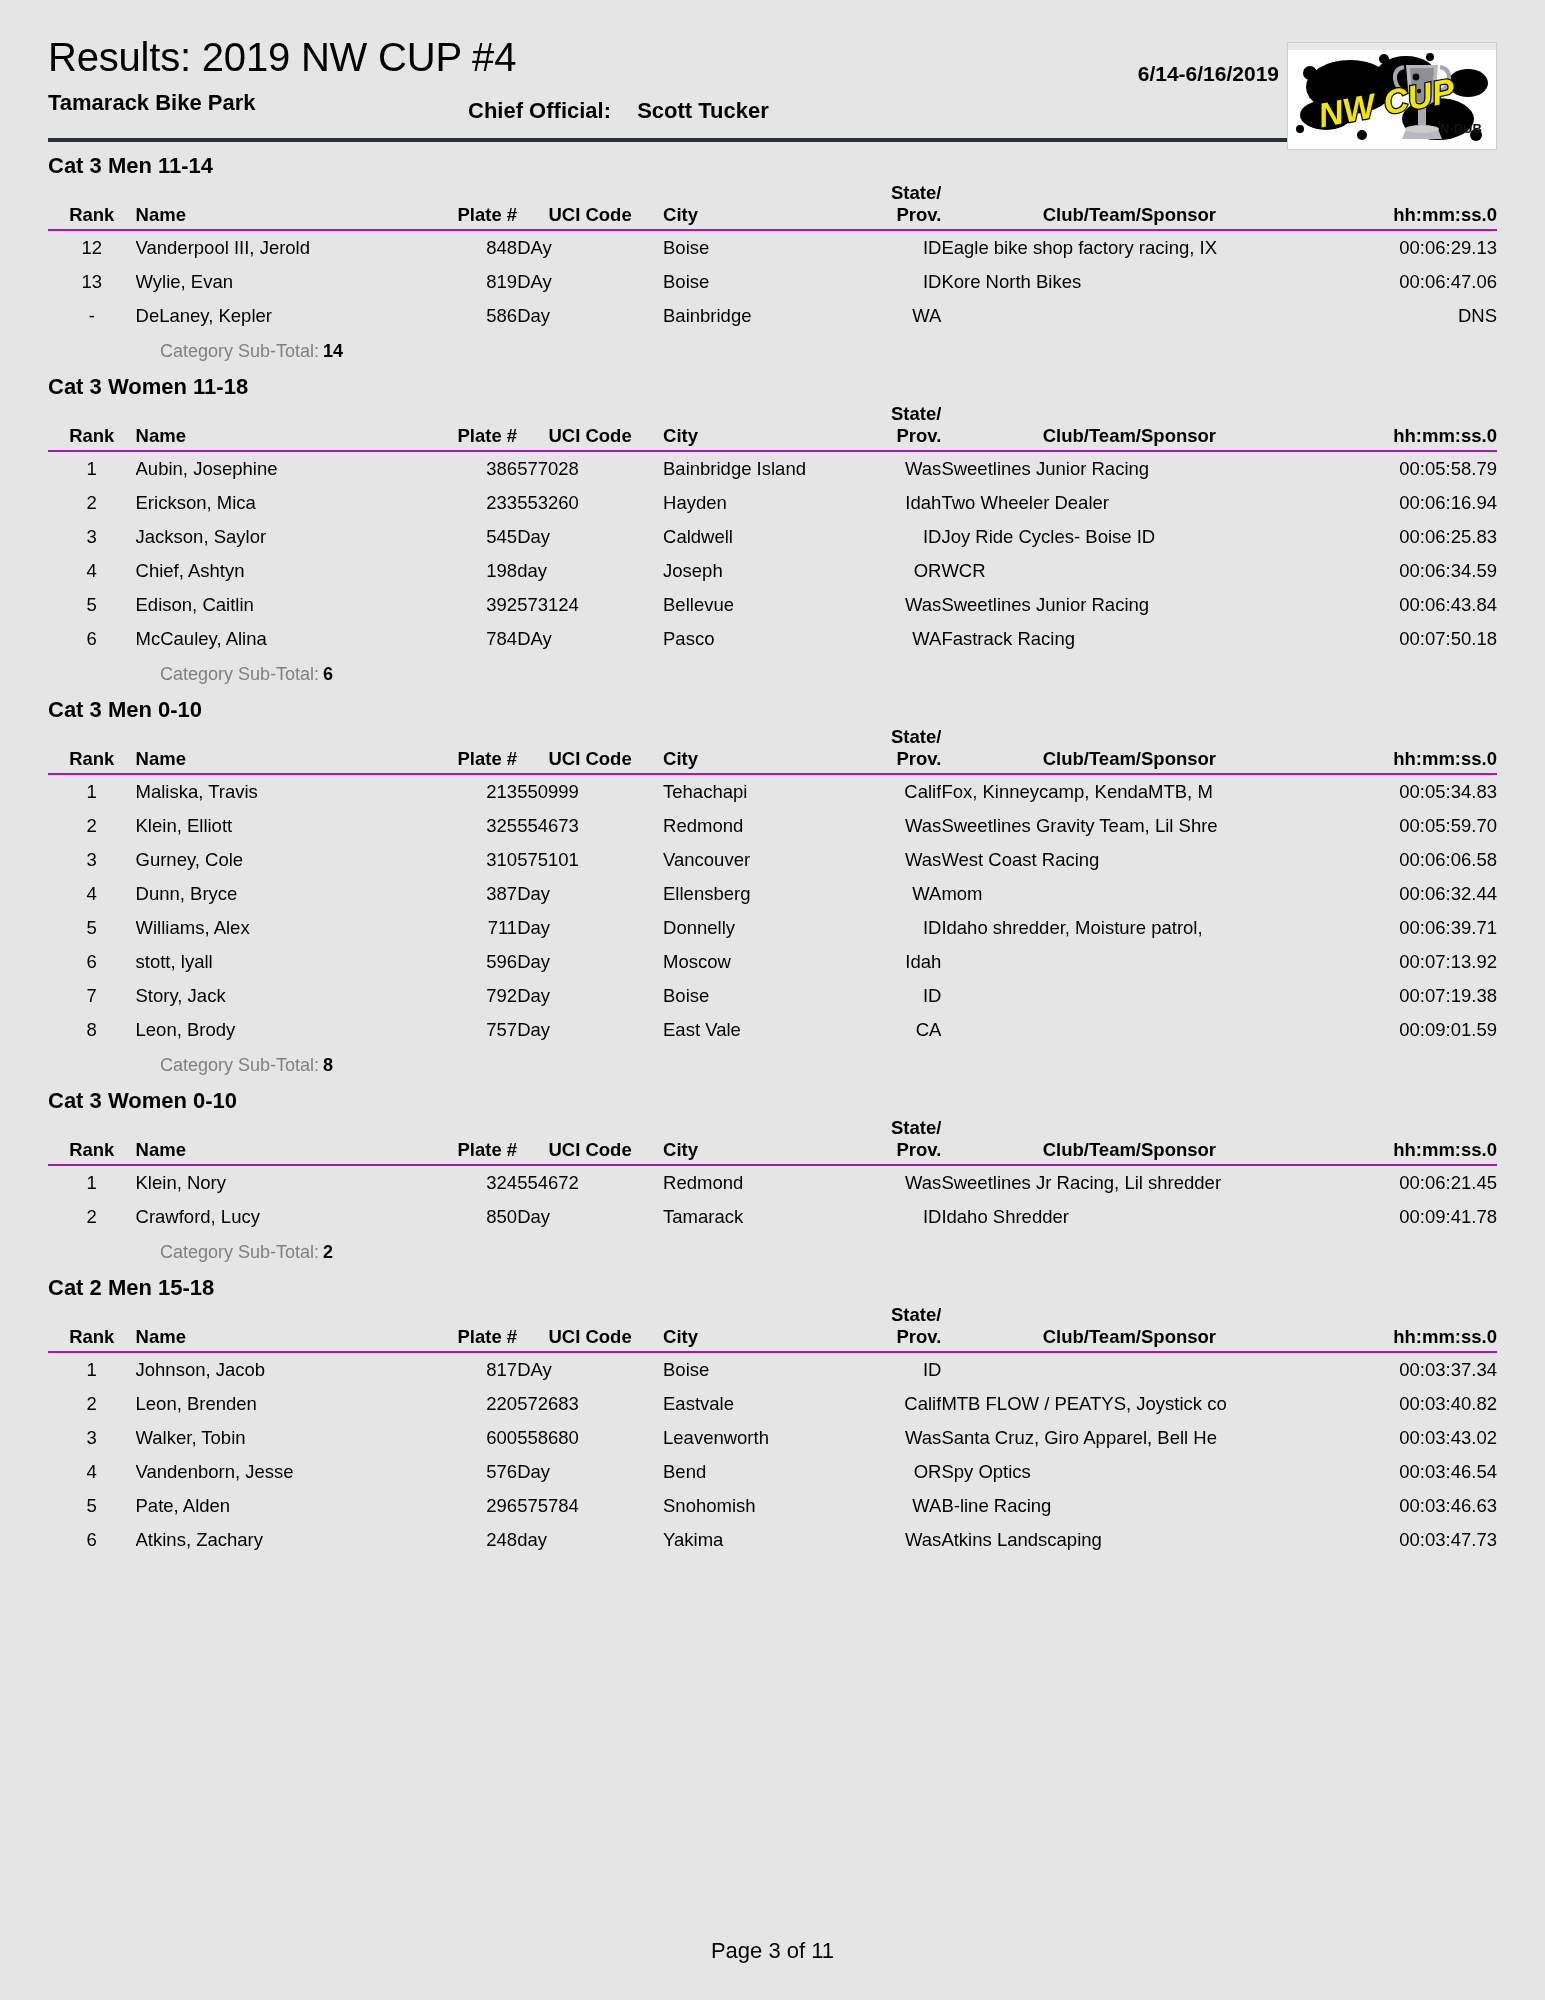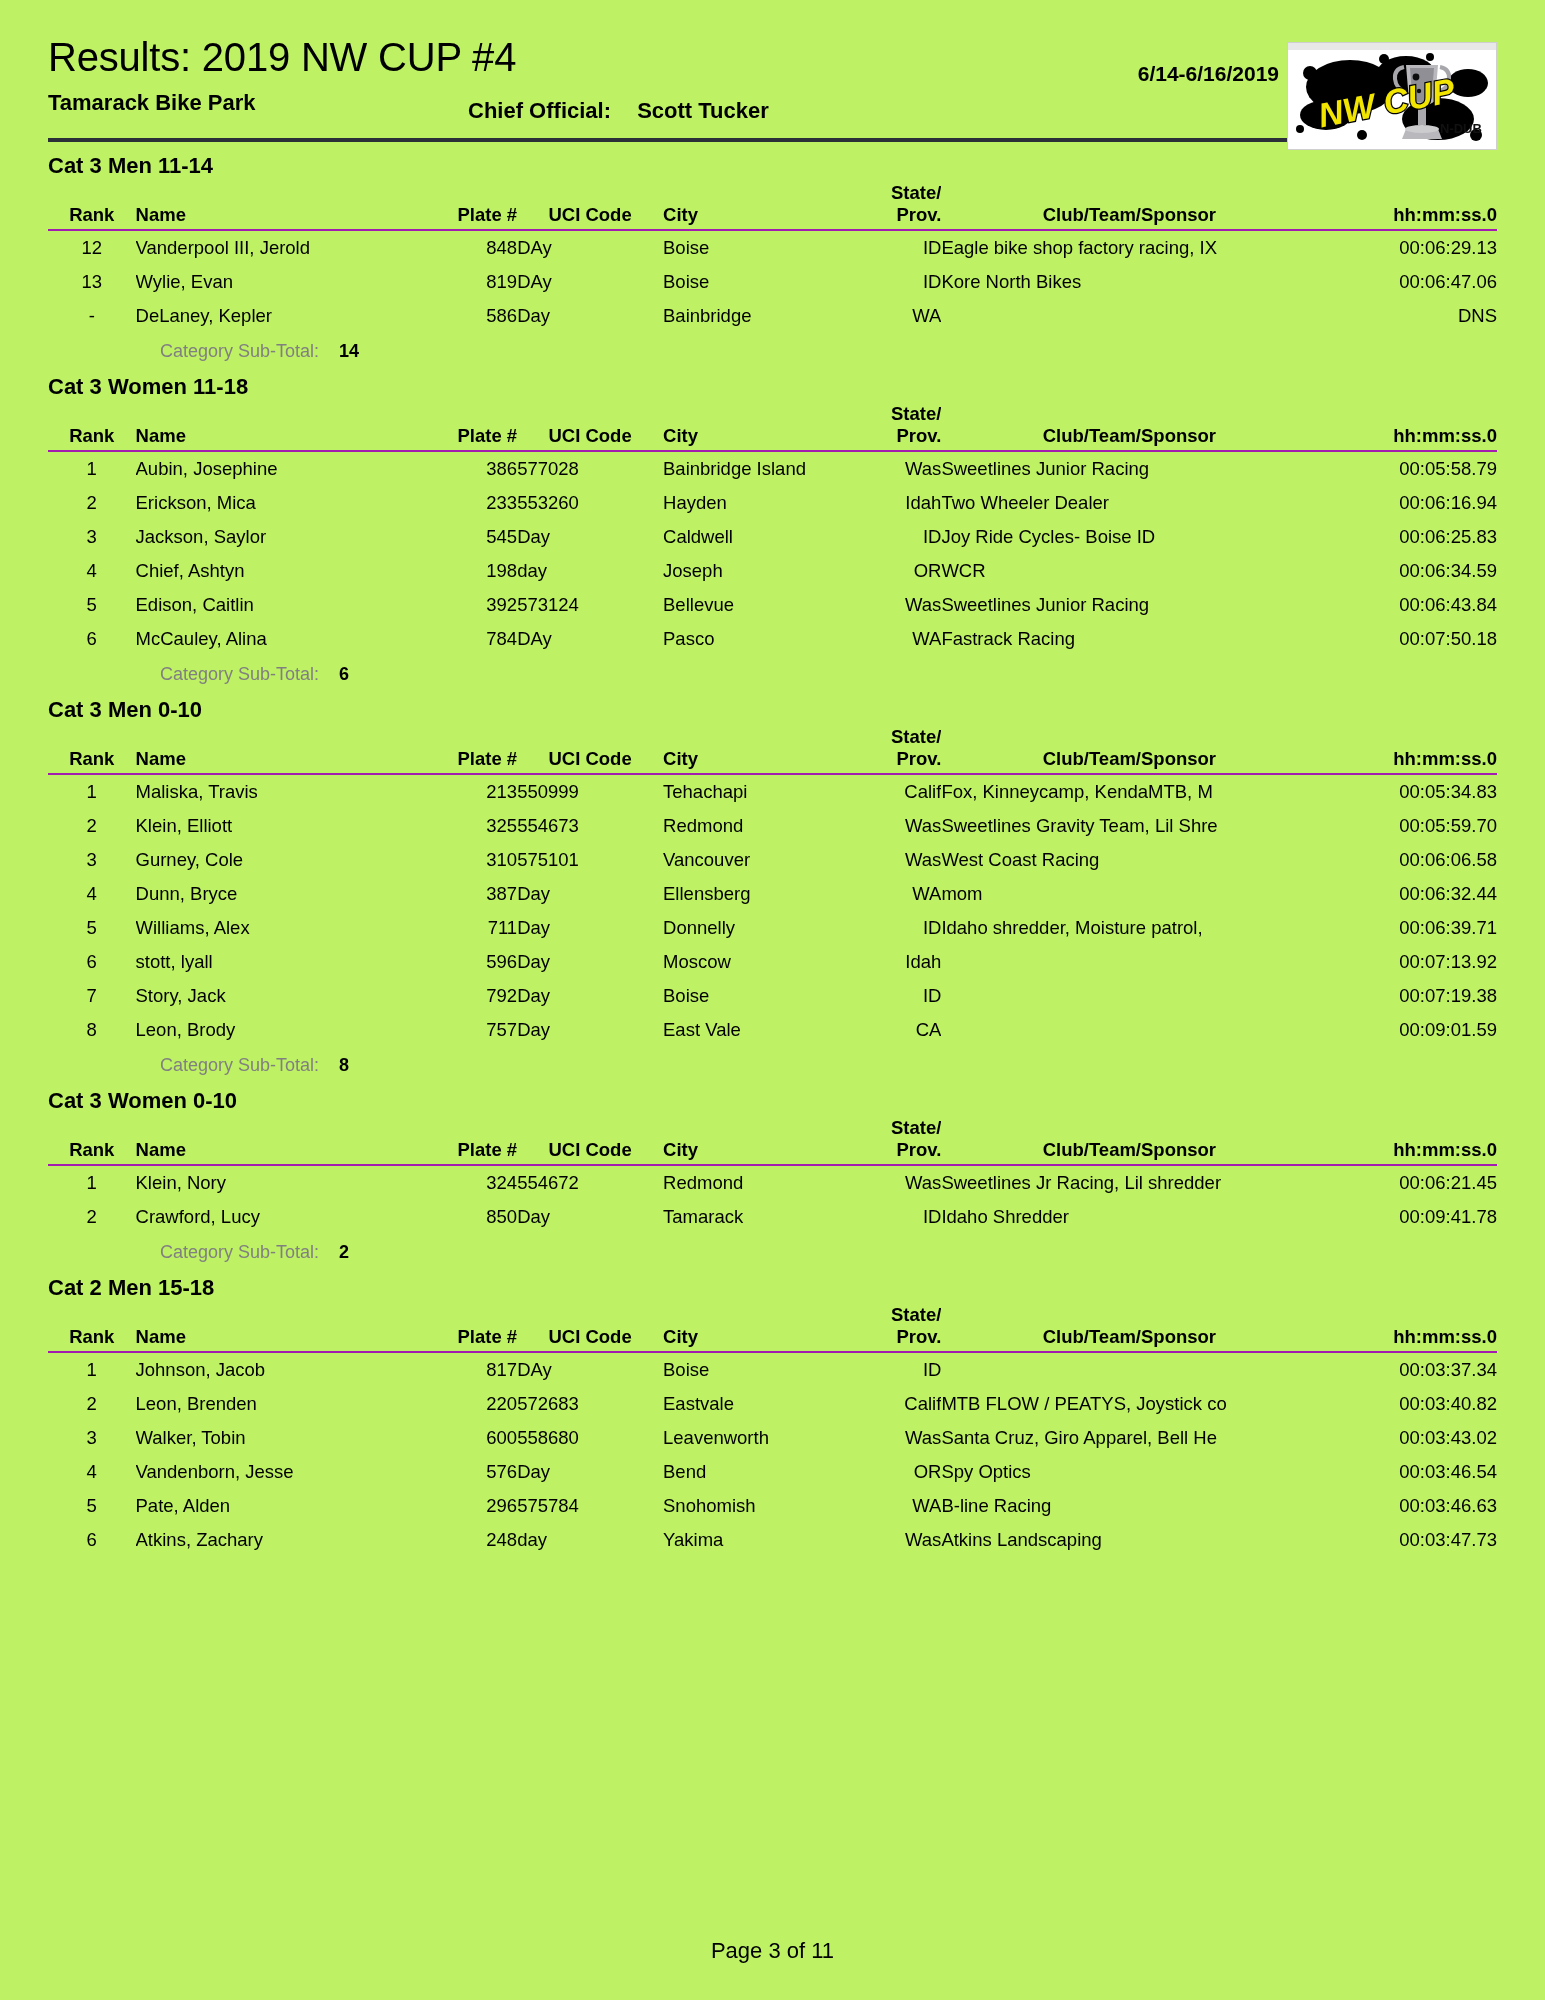--- a/index.html
+++ b/index.html
@@ -8,21 +8,21 @@
     background: #ffffff;
   }
   body {
     font-family: "Liberation Sans", sans-serif;
     color: #000000;
   }
   .page {
     position: relative;
     width: 1545px;
     height: 2000px;
-    background: #bef264;
+    background: #e5e5e5;
     box-sizing: border-box;
     padding: 34px 48px 0 48px;
     overflow: hidden;
   }
 
   
   .header {
     position: relative;
     height: 96px;
   }
@@ -163,21 +163,21 @@
     font-size: 18px;
     color: #808080;
     padding-left: 112px;
     margin-top: 6px;
     margin-bottom: 2px;
     line-height: 24px;
   }
   .subtotal .subtotal-value {
     color: #000000;
     font-weight: bold;
-    margin-left: 20px;
+    margin-left: 4px;
   }
 
   .footer {
     position: absolute;
     left: 0;
     right: 0;
     bottom: 36px;
     text-align: center;
     font-size: 22px;
   }

